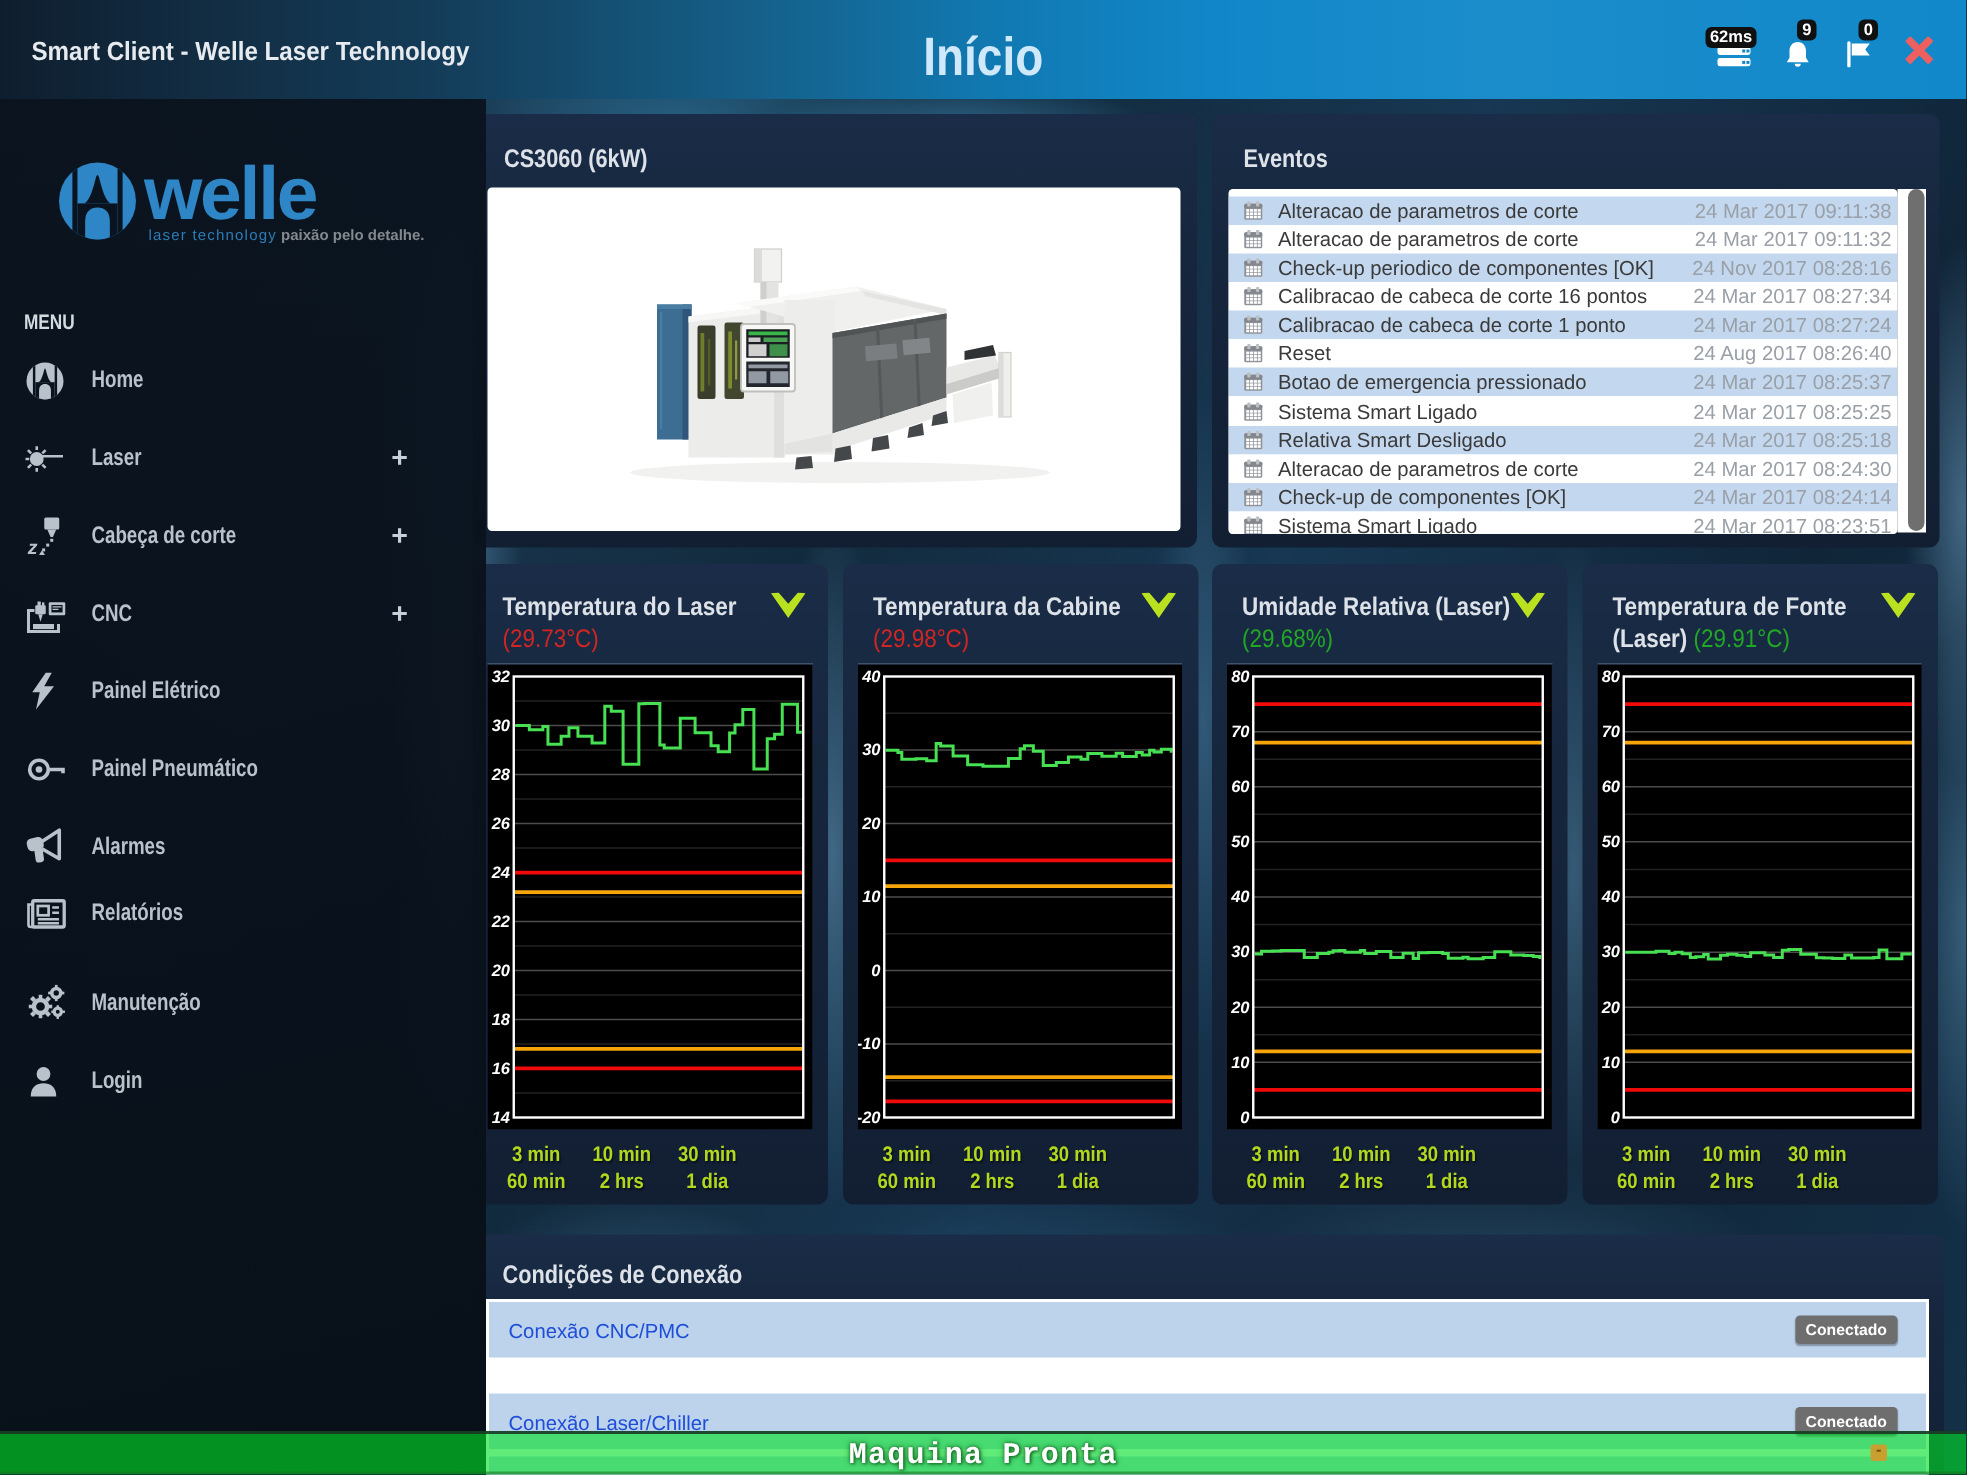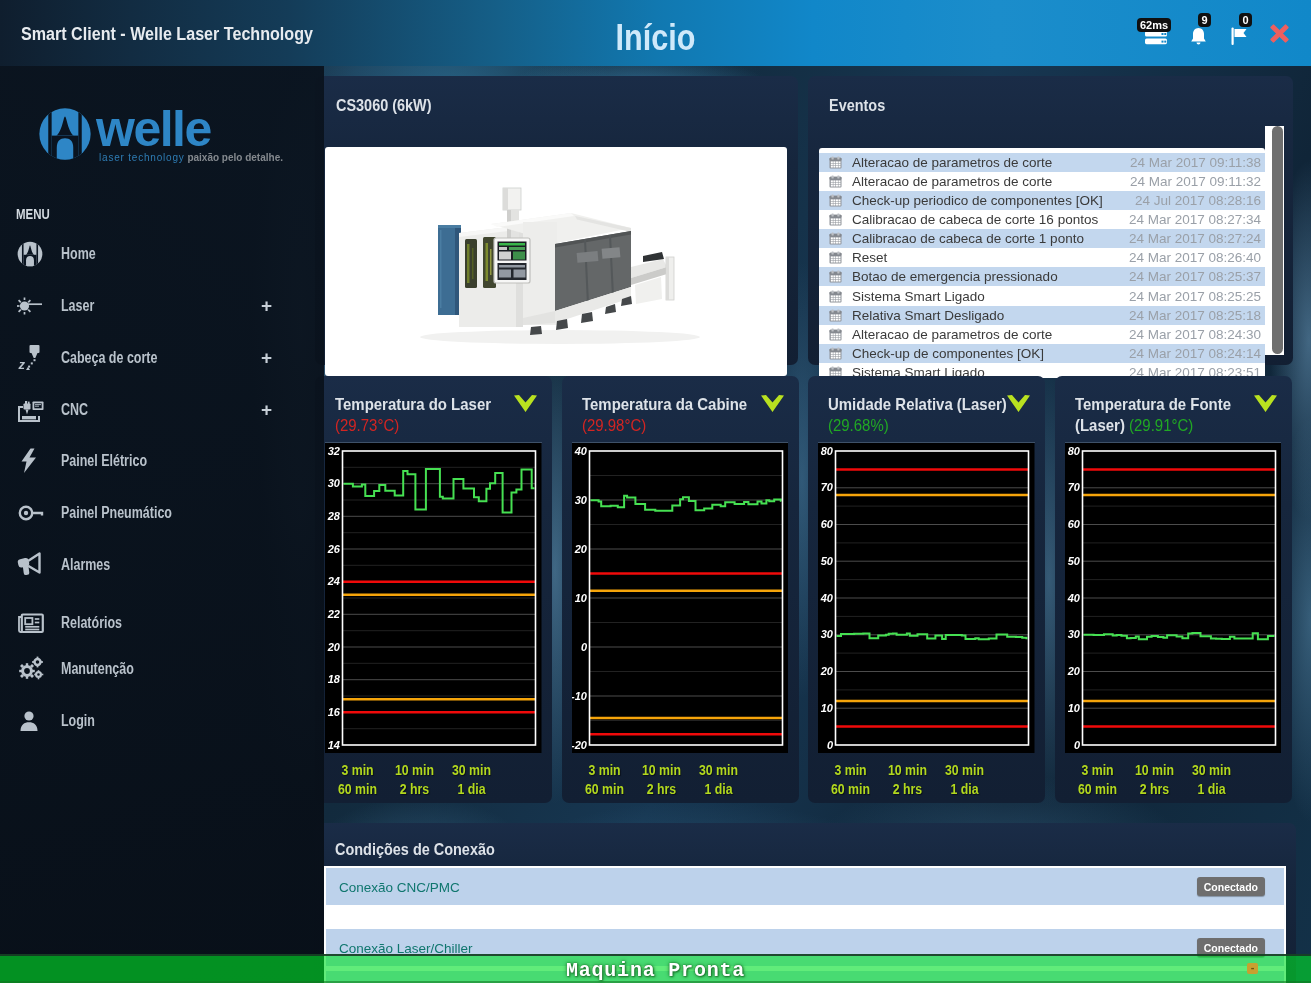--- a/index.html
+++ b/index.html
@@ -45,21 +45,21 @@
 .mi svg { position:absolute; left:17px; top:50%; transform:translateY(-50%); }
 
 
 .panel { position:absolute; background:linear-gradient(180deg,#1a2c47 0%,#16263d 30%,#121f33 100%);
   border-radius:7px; z-index:5; }
 .ptitle { position:absolute; left:21px; font-size:17px; font-weight:bold; color:#dde2e8; transform:scaleX(0.85); transform-origin:left center; white-space:nowrap;}
 
 
 #p-cs { left:314.5px; top:76px; width:483px; height:289px; }
 #p-ev { left:808px; top:76px; width:485px; height:289px; }
-.white-box { position:absolute; background:#fff; border-radius:3px;margin-top:22px; }
+.white-box { position:absolute; background:#fff; border-radius:3px; }
 #cs-img { left:10px; top:49px; width:462px; height:229px; }
 #ev-list { left:11px; top:50px; width:446px; height:230px; overflow:hidden; padding-top:4.5px; }
 .evrow { display:flex; align-items:center; height:19.15px; padding:0 0 0 7px; background:#fff; }
 .evrow.hl { background:#c3d7ee; }
 .evrow svg { margin:0 10px 0 3px; }
 .evt { font-size:13.5px; color:#3a3a3a; flex:1 1 auto; white-space:nowrap; overflow:hidden;}
 .evd { font-size:13.5px; color:#9aa0a8; margin-right:4px; }
 #ev-sb { position:absolute; left:457px; top:50px; width:18.5px; height:229px; background:#fff; }
 #ev-sb .thumb { position:absolute; left:6.5px; width:11px; top:0px; height:228px; background:#6f6f6f; border-radius:5.5px;}
 
@@ -71,21 +71,21 @@
 .cvalue-green { color:#21a824; font-weight:normal; }
 .chev { position:absolute; right:15px; top:19px; }
 .cblack { position:absolute; left:10px; top:66px; width:216.5px; height:310px; border-top:1px solid rgba(110,130,150,.45); }
 .tbtns { position:absolute; left:14px; top:385px; width:205px; }
 .tbtns div { display:inline-block; width:57px; text-align:center; font-size:14px; font-weight:bold; color:#b2d81e; line-height:17.5px; text-shadow:1px 1px 1px rgba(0,0,0,.5); transform:scaleX(0.88);}
 
 
 #p-cond { left:314px; top:823px; width:982px; height:190px; }
 #cond-list { position:absolute; left:10px; top:43px; width:962px; }
 .crow { position:relative; height:38px; background:#bdd2eb; margin-bottom:5px; }
-.crow .ct { position:absolute; left:13px; font-size:13.5px; color:#0f766e; }
+.crow .ct { position:absolute; left:13px; font-size:13.5px; color:#1d4ed8; }
 .crow .badge { position:absolute; right:19px; top:9px; background:#6e6e6e; color:#fff; font-size:10.5px;
   font-weight:bold; padding:3.5px 7px; border-radius:3px; box-shadow:0 1px 1px rgba(0,0,0,.3);}
 
 
 .statusbar { position:absolute; left:0; top:954px; width:1311px; height:29px;
   background:rgba(0,225,40,.62); border-top:2px solid rgba(25,48,36,.85);
   border-bottom:2px solid rgba(18,115,32,.55); box-sizing:border-box; z-index:40; }
 .statusbar .txt { position:absolute; left:0; right:0; top:3px; text-align:center;
   font-family:Liberation Mono, monospace; font-size:20px; font-weight:bold; color:#fff; letter-spacing:0.8px;
   text-shadow:0 0 4px rgba(25,120,45,.95), 0 0 2px rgba(25,120,45,.9), 1px 1px 2px rgba(25,110,40,.9); }
@@ -246,21 +246,21 @@
     <svg width="28" height="26" viewBox="0 0 28 26">
       <g fill="#b9c2cb">
         <rect x="1" y="6.5" width="11" height="8.5" rx="3" transform="rotate(-13 6.5 10.75)"></rect>
         <rect x="6.3" y="12.5" width="5.6" height="10.5" rx="2.2" transform="rotate(-8 9.1 17.75)"></rect>
       </g>
       <path d="M11,9 L22.5,1.5 L22.5,20.5 L11,13.8" fill="none" stroke="#b9c2cb" stroke-width="2.4" stroke-linejoin="round"></path>
     </svg>
     <div class="txt">Alarmes</div>
   </div>
 
-  <div class="mi" style="top:536px;">
+  <div class="mi" style="top:522px;">
     <svg width="28" height="24" viewBox="0 0 28 24">
       <path d="M4.5,6 L2,6 L2,19.5 C2,20.3 2.6,21 3.5,21 L5.5,21" fill="none" stroke="#b9c2cb" stroke-width="1.8"></path>
       <rect x="4.8" y="3.5" width="21" height="17.5" rx="1" fill="none" stroke="#b9c2cb" stroke-width="2.2"></rect>
       <rect x="8.2" y="7" width="7.2" height="6.2" fill="none" stroke="#b9c2cb" stroke-width="1.8"></rect>
       <g stroke="#b9c2cb" stroke-width="1.7">
         <line x1="17.8" y1="8" x2="22.3" y2="8"></line>
           <line x1="17.8" y1="11.5" x2="22.3" y2="11.5"></line>
         <line x1="8.2" y1="15.8" x2="22.3" y2="15.8"></line>
           <line x1="8.2" y1="18.5" x2="22.3" y2="18.5"></line>
       </g>
@@ -451,21 +451,21 @@
             <rect x="4.35" y="7.6" width="2.05" height="1.75"></rect>
             <rect x="6.9" y="7.6" width="2.05" height="1.75"></rect>
             <rect x="9.45" y="7.6" width="2.05" height="1.75"></rect>
             <rect x="1.8" y="9.8" width="2.05" height="1.75"></rect>
             <rect x="4.35" y="9.8" width="2.05" height="1.75"></rect>
             <rect x="6.9" y="9.8" width="2.05" height="1.75"></rect>
             <rect x="9.45" y="9.8" width="2.05" height="1.75"></rect>
           </g>
         </svg>
         <span class="evt">Check-up periodico de componentes [OK]</span>
-        <span class="evd">24 Jul 2017 08:28:16</span>
+        <span class="evd">24 Nov 2017 08:28:16</span>
       </div>
       <div class="evrow">
         <svg width="13" height="13" viewBox="0 0 13 13" style="flex:none">
           <rect x="0.5" y="1.8" width="12" height="10.7" rx="1" fill="#8f9399"></rect>
           <rect x="0.5" y="1.8" width="12" height="3" rx="1" fill="#84888e"></rect>
           <rect x="2.5" y="0.4" width="2.2" height="3.2" rx="0.6" fill="#bcbfc4"></rect>
           <rect x="8.3" y="0.4" width="2.2" height="3.2" rx="0.6" fill="#bcbfc4"></rect>
           <g fill="#ffffff">
             <rect x="1.8" y="5.4" width="2.05" height="1.75"></rect>
             <rect x="4.35" y="5.4" width="2.05" height="1.75"></rect>
@@ -523,21 +523,21 @@
             <rect x="4.35" y="7.6" width="2.05" height="1.75"></rect>
             <rect x="6.9" y="7.6" width="2.05" height="1.75"></rect>
             <rect x="9.45" y="7.6" width="2.05" height="1.75"></rect>
             <rect x="1.8" y="9.8" width="2.05" height="1.75"></rect>
             <rect x="4.35" y="9.8" width="2.05" height="1.75"></rect>
             <rect x="6.9" y="9.8" width="2.05" height="1.75"></rect>
             <rect x="9.45" y="9.8" width="2.05" height="1.75"></rect>
           </g>
         </svg>
         <span class="evt">Reset</span>
-        <span class="evd">24 Mar 2017 08:26:40</span>
+        <span class="evd">24 Aug 2017 08:26:40</span>
       </div>
       <div class="evrow hl">
         <svg width="13" height="13" viewBox="0 0 13 13" style="flex:none">
           <rect x="0.5" y="1.8" width="12" height="10.7" rx="1" fill="#8f9399"></rect>
           <rect x="0.5" y="1.8" width="12" height="3" rx="1" fill="#84888e"></rect>
           <rect x="2.5" y="0.4" width="2.2" height="3.2" rx="0.6" fill="#bcbfc4"></rect>
           <rect x="8.3" y="0.4" width="2.2" height="3.2" rx="0.6" fill="#bcbfc4"></rect>
           <g fill="#ffffff">
             <rect x="1.8" y="5.4" width="2.05" height="1.75"></rect>
             <rect x="4.35" y="5.4" width="2.05" height="1.75"></rect>

